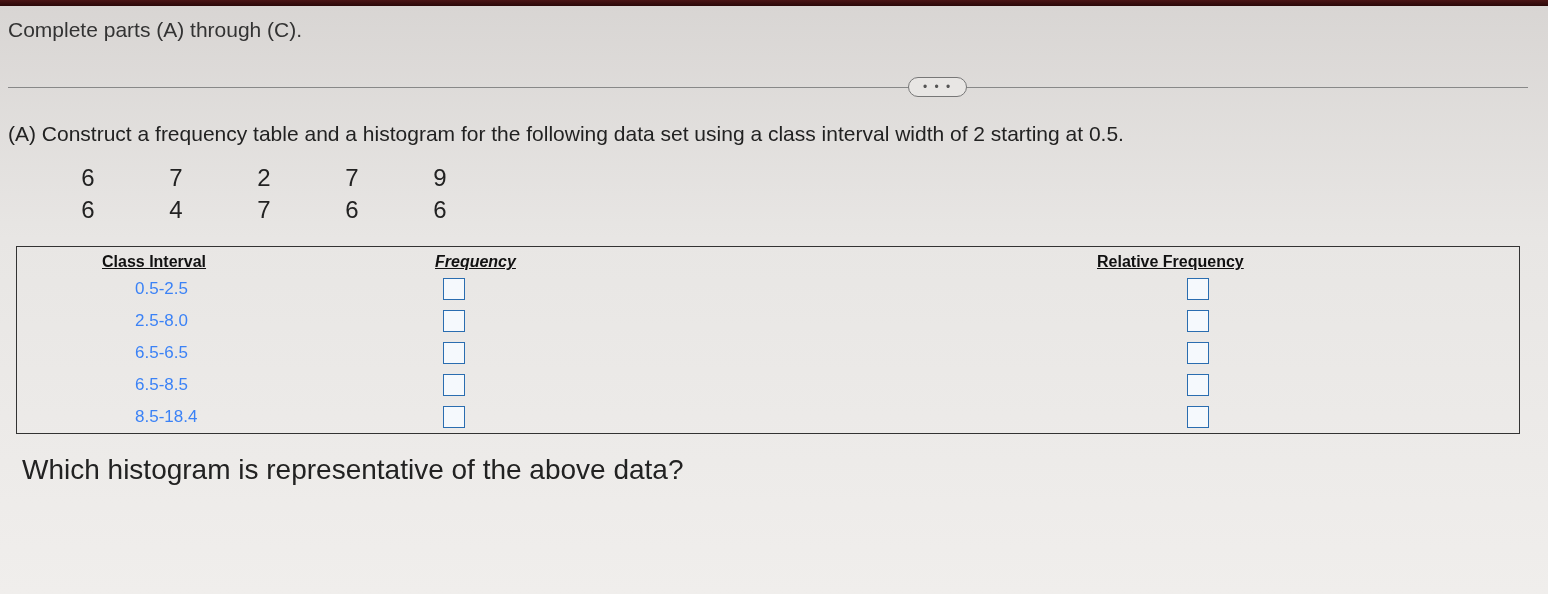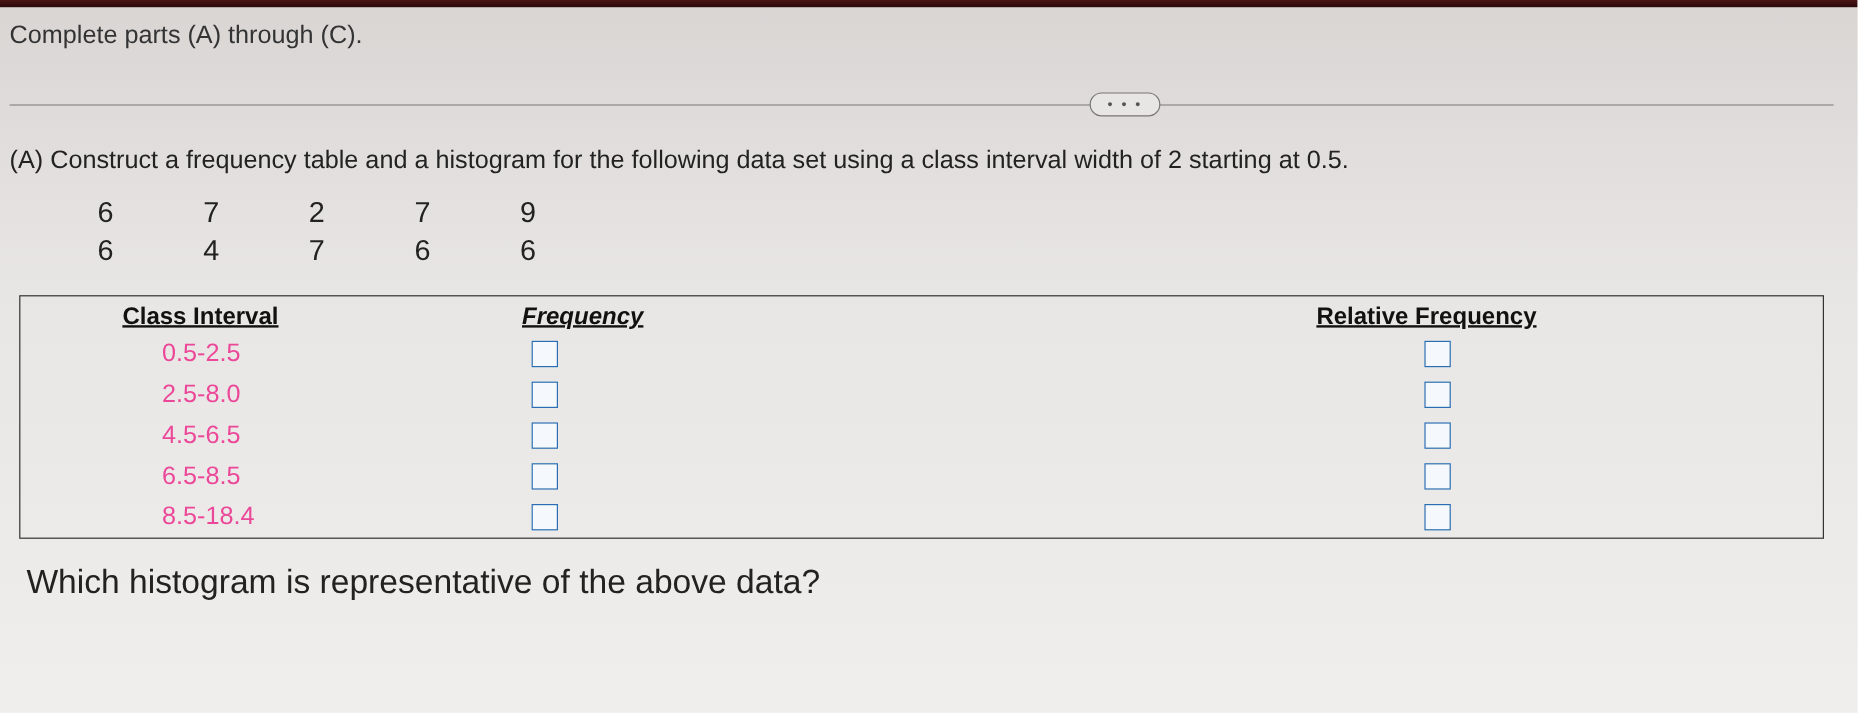--- a/index.html
+++ b/index.html
@@ -98,35 +98,35 @@
     .ft-col-freq {
       width: 720px;
       padding-left: 58px;
       font-style: italic;
     }
     .ft-col-rel {
       flex: 1;
       padding-left: 0;
     }
     .ft-header {
-      font-size: 20px;
+      font-size: 16px;
       color: #111;
       font-weight: bold;
       text-decoration: underline;
       padding-top: 6px;
       padding-bottom: 2px;
     }
     .ft-header .ft-col-interval,
     .ft-header .ft-col-freq,
     .ft-header .ft-col-rel {
       font-weight: bold;
     }
     .ft-row {
-      font-size: 21px;
-      color: #ec4899;
+      font-size: 17px;
+      color: #3b82f6;
       padding: 5px 0;
     }
     .ft-row .ft-col-interval {
       padding-left: 118px;
     }
     .input-box {
       width: 22px;
       height: 22px;
       border: 1.5px solid #2a6db0;
       background: #f5f9fd;
@@ -186,21 +186,21 @@
       <div class="ft-col-interval">0.5-2.5</div>
       <div class="ft-col-freq"><span class="input-box"></span></div>
       <div class="ft-col-rel"><span class="input-box"></span></div>
     </div>
     <div class="ft-row">
       <div class="ft-col-interval">2.5-8.0</div>
       <div class="ft-col-freq"><span class="input-box"></span></div>
       <div class="ft-col-rel"><span class="input-box"></span></div>
     </div>
     <div class="ft-row">
-      <div class="ft-col-interval">4.5-6.5</div>
+      <div class="ft-col-interval">6.5-6.5</div>
       <div class="ft-col-freq"><span class="input-box"></span></div>
       <div class="ft-col-rel"><span class="input-box"></span></div>
     </div>
     <div class="ft-row">
       <div class="ft-col-interval">6.5-8.5</div>
       <div class="ft-col-freq"><span class="input-box"></span></div>
       <div class="ft-col-rel"><span class="input-box"></span></div>
     </div>
     <div class="ft-row">
       <div class="ft-col-interval">8.5-18.4</div>

